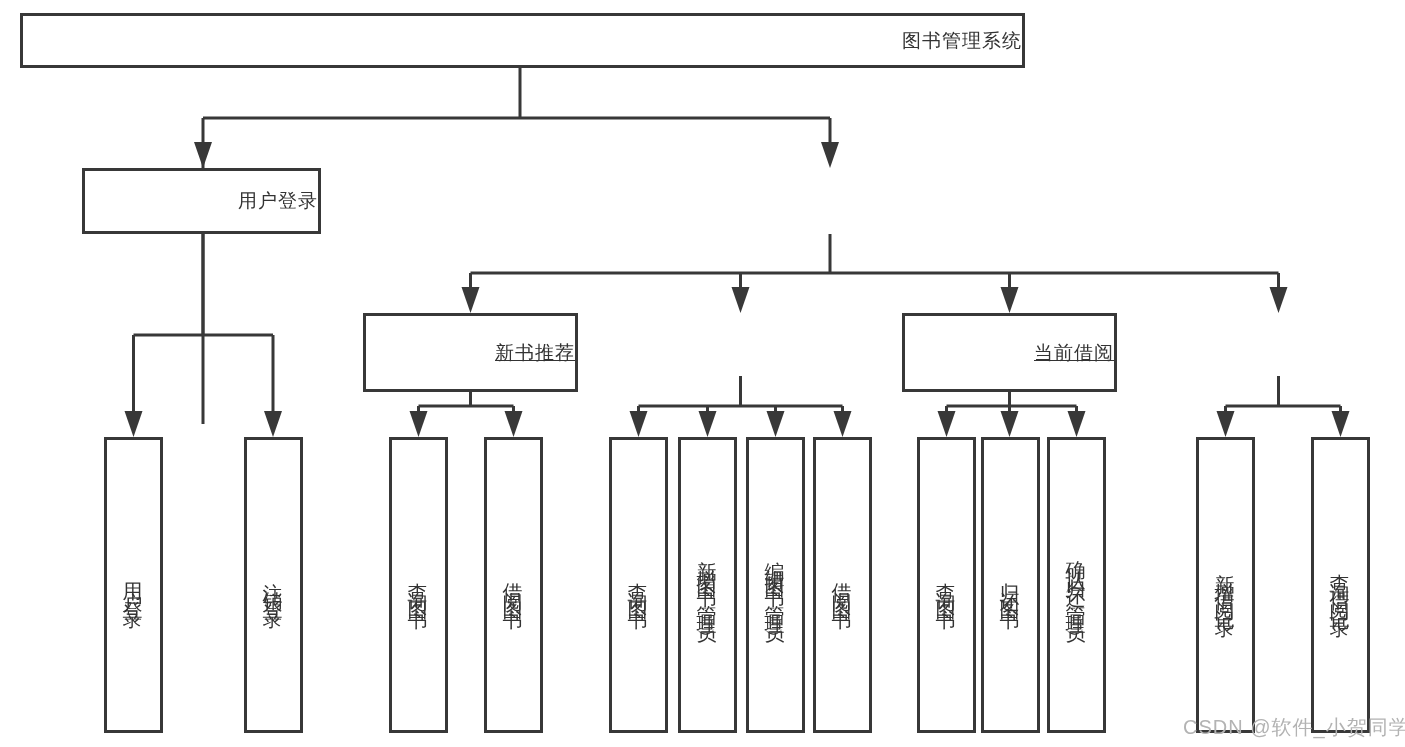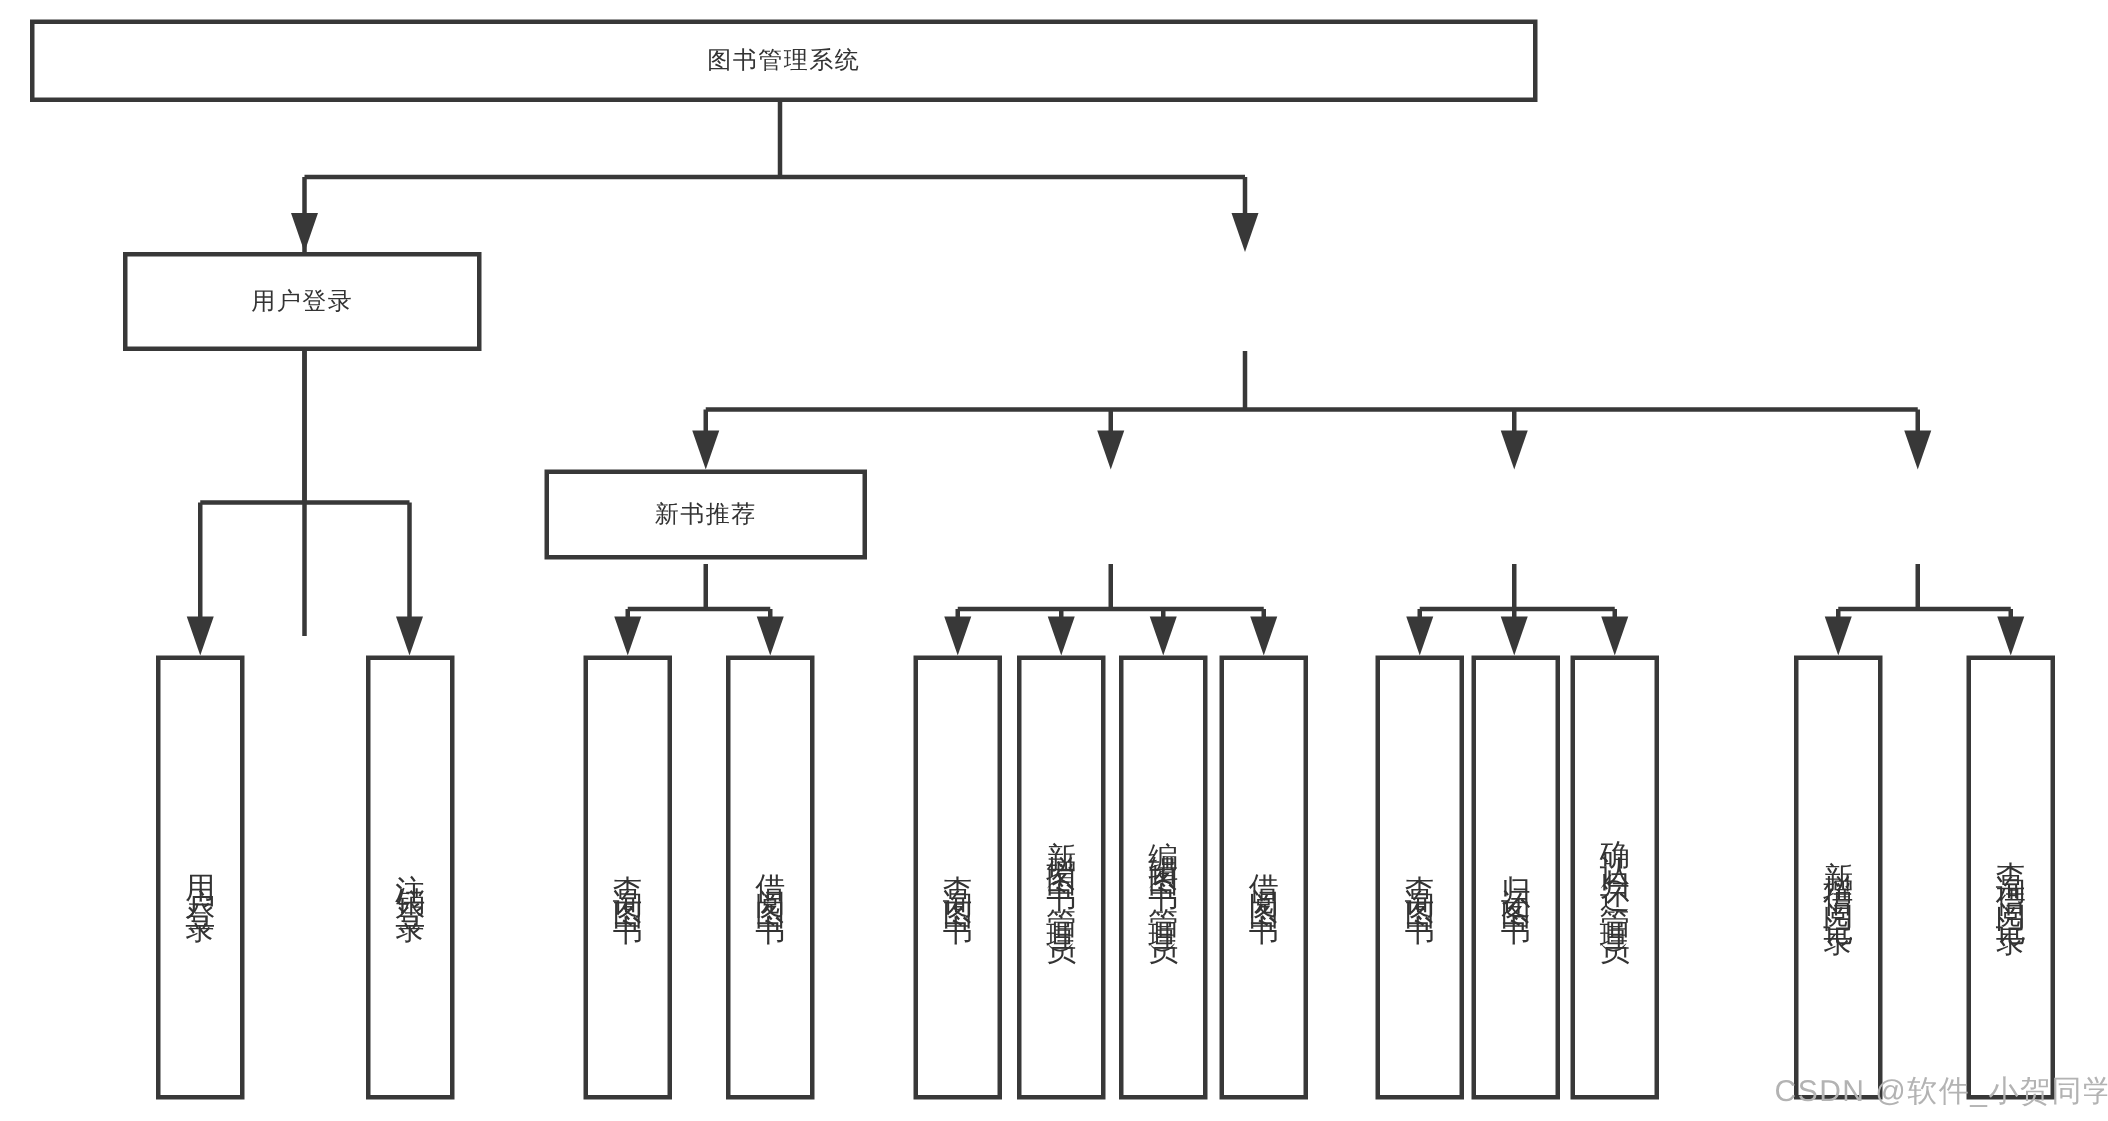--- a/index.html
+++ b/index.html
@@ -9,42 +9,42 @@
     background:#ffffff;
     font-family:"Liberation Sans", sans-serif;
     overflow:hidden;
   }
   #wires{position:absolute;left:0;top:0;width:1405px;height:747px;z-index:1;}
   #wires path{stroke:#383838;stroke-width:3;fill:none;}
   #wires polygon{fill:#383838;stroke:none;}
   .hbox{
     position:absolute;box-sizing:border-box;
     border:3px solid #383838;background:#ffffff;
-    display:flex;align-items:center;justify-content:center;
-    font-size:16px;color:#333333;letter-spacing:1px;
+    display:flex;align-items:center;justify-content:flex-end;
+    font-size:19px;color:#333333;letter-spacing:1px;
     z-index:2;
   }
   .vbox{
     position:absolute;box-sizing:border-box;
     top:437px;height:296px;width:59px;
     border:3px solid #383838;background:#ffffff;
     display:flex;align-items:center;justify-content:center;
     z-index:2;
   }
   .vtext{
     writing-mode:vertical-rl;
     text-orientation:mixed;
     font-size:20px;color:#333333;
     letter-spacing:9px;
     max-height:288px;
     white-space:nowrap;
   }
   .lvl1{left:20px;top:13px;width:1005px;height:55px;}
   .lvl2{top:168px;width:239px;height:66px;}
-  .lvl3{top:313px;width:215px;height:60px;}
+  .lvl3{top:313px;width:215px;height:79px;text-decoration:underline;}
   #watermark{
     position:absolute;left:1183px;top:714px;
     font-size:20px;color:#b3b3b3;letter-spacing:1px;
     z-index:5;white-space:nowrap;
   }
 </style>
 </head>
 <body>
 
 <div id="stage">
@@ -96,20 +96,23 @@
     <span>图书管理系统</span>
   </div>
 
   <div class="hbox lvl2" style="left:82px;">
     <span>用户登录</span>
   </div>
 
   <div class="hbox lvl3" style="left:363px;">
     <span>新书推荐</span>
   </div>
+  <div class="hbox lvl3" style="left:902px;">
+    <span>当前借阅</span>
+  </div>
 
   <div class="vbox" style="left:104px;">
     <span class="vtext">用户登录</span>
   </div>
   <div class="vbox" style="left:244px;">
     <span class="vtext">注销登录</span>
   </div>
 
   <div class="vbox" style="left:389px;">
     <span class="vtext">查询图书</span>

